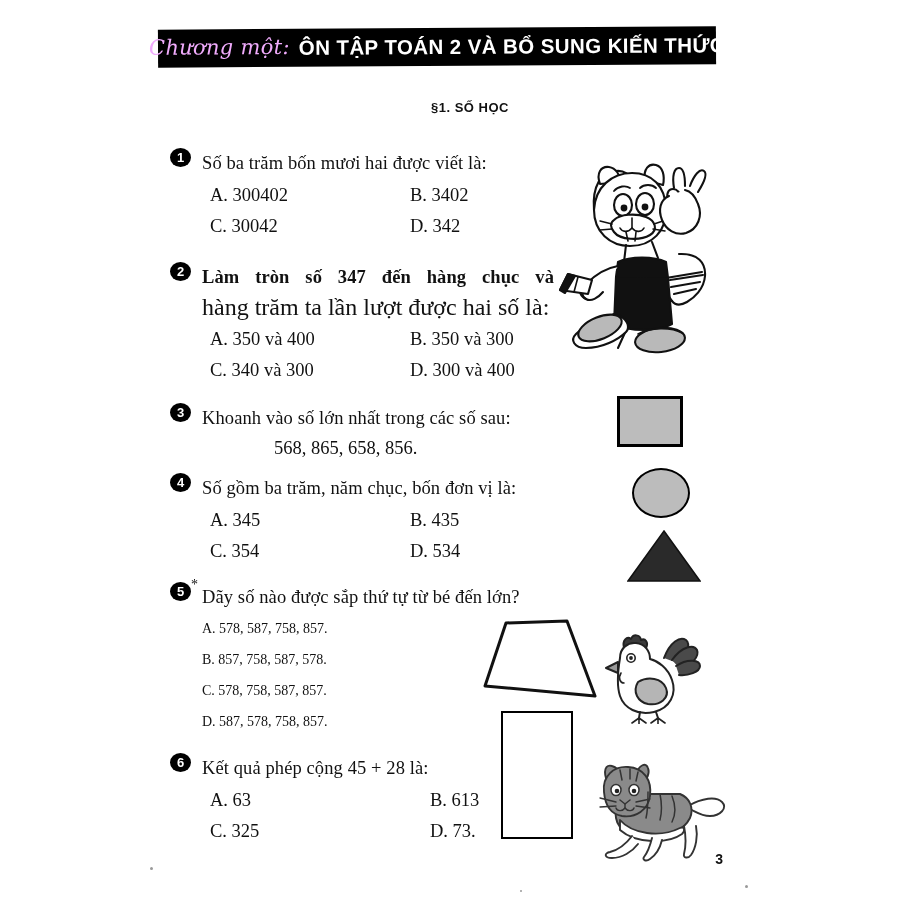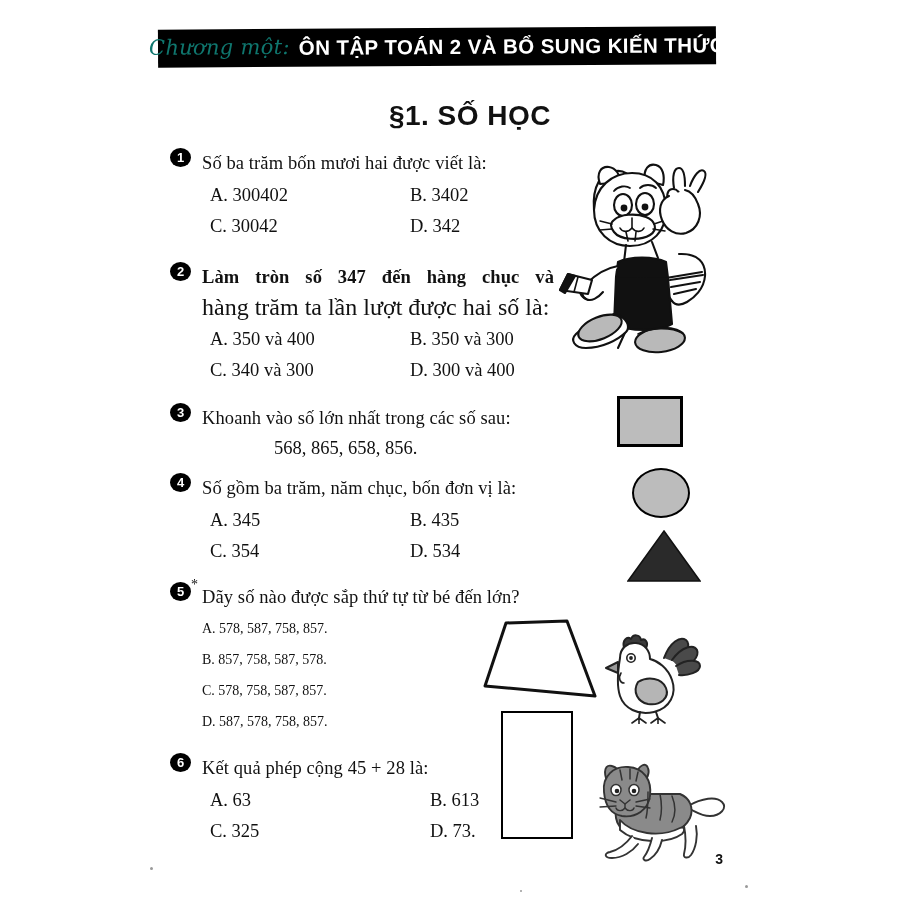--- a/index.html
+++ b/index.html
@@ -30,21 +30,21 @@
   .banner-inner {
     position: absolute;
     left: 0; top: 0; right: 0; bottom: 0;
     display: flex;
     align-items: center;
     justify-content: center;
     gap: 9px;
     white-space: nowrap;
   }
   .banner-script {
-    color: #0f766e;
+    color: #f0abfc;
     font-family: "DejaVu Serif", serif;
     font-style: italic;
     font-size: 21px;
     letter-spacing: 0.3px;
     transform: translateY(-1px);
   }
   .banner-bold {
     color: #ffffff;
     font-family: "Liberation Sans", sans-serif;
     font-weight: bold;
@@ -54,21 +54,21 @@
 
   
   .section-title {
     position: absolute;
     left: 0;
     top: 100px;
     width: 900px;
     text-align: center;
     font-family: "Liberation Sans", sans-serif;
     font-weight: bold;
-    font-size: 28px;
+    font-size: 13px;
     letter-spacing: 0.5px;
     padding-left: 40px;
     box-sizing: border-box;
   }
 
   
   .q {
     position: absolute;
   }
   .q-head {

